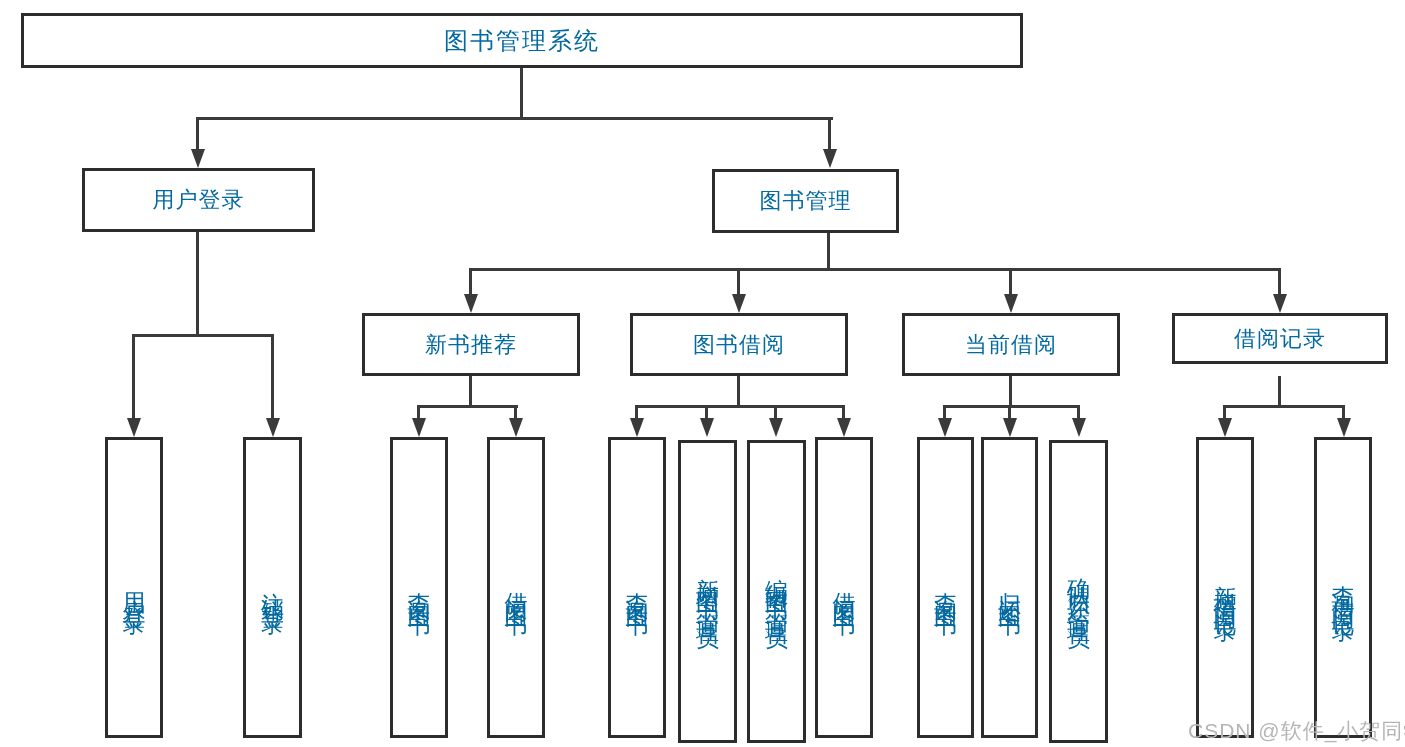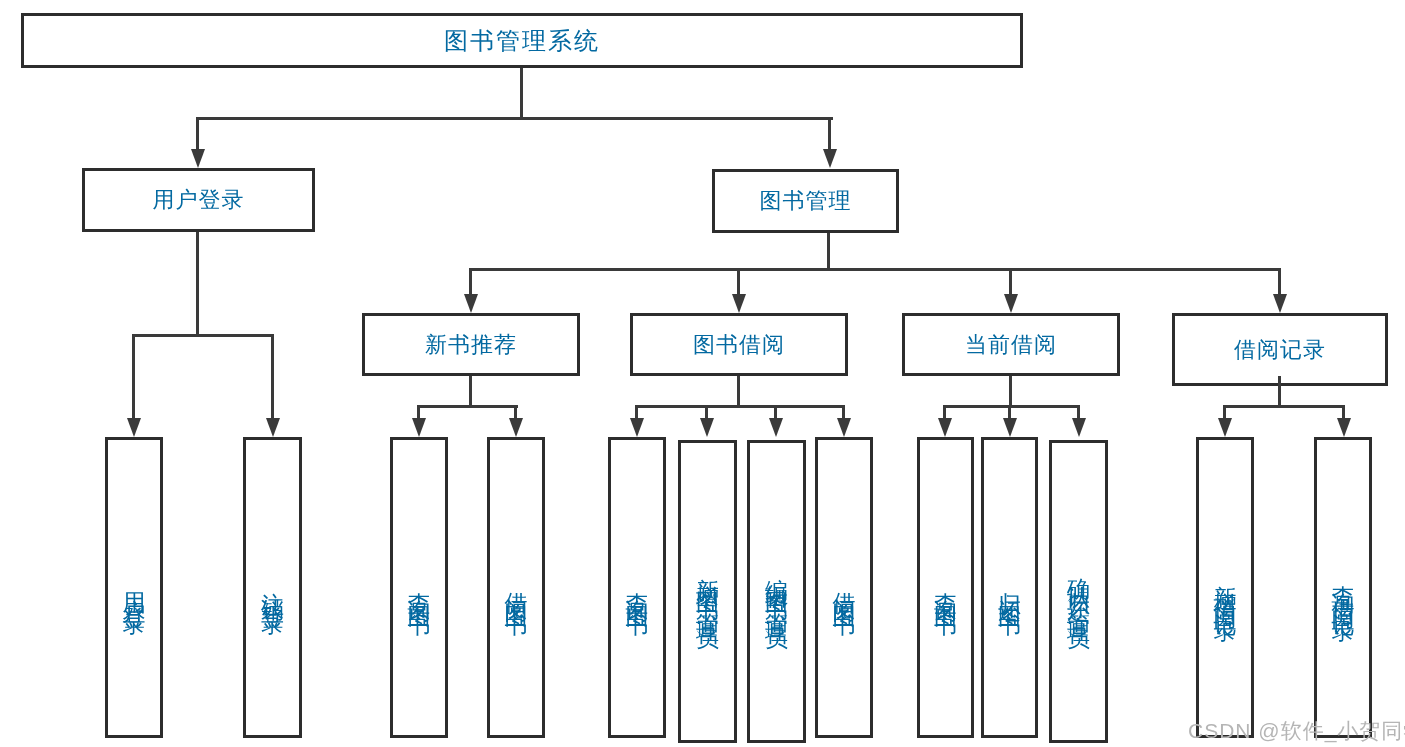--- a/index.html
+++ b/index.html
@@ -113,21 +113,21 @@
 
   <div class="box box-h" style="left:362px; top:313px; width:218px; height:63px;">
     <span>新书推荐</span>
   </div>
   <div class="box box-h" style="left:630px; top:313px; width:218px; height:63px;">
     <span>图书借阅</span>
   </div>
   <div class="box box-h" style="left:902px; top:313px; width:218px; height:63px;">
     <span>当前借阅</span>
   </div>
-  <div class="box box-h" style="left:1172px; top:313px; width:216px; height:73px;">
+  <div class="box box-h" style="left:1172px; top:313px; width:216px; height:51px;">
     <span>借阅记录</span>
   </div>
 
   <div class="vline" style="left:469px; top:376px; height:31px;"></div>
   <div class="hline" style="left:417px; top:405px; width:101px;"></div>
   <div class="vline" style="left:417px; top:405px; height:15px;"></div>
   <div class="vline" style="left:514px; top:405px; height:15px;"></div>
   <div class="arrow" style="left:412px; top:418px;"></div>
   <div class="arrow" style="left:509px; top:418px;"></div>
 

